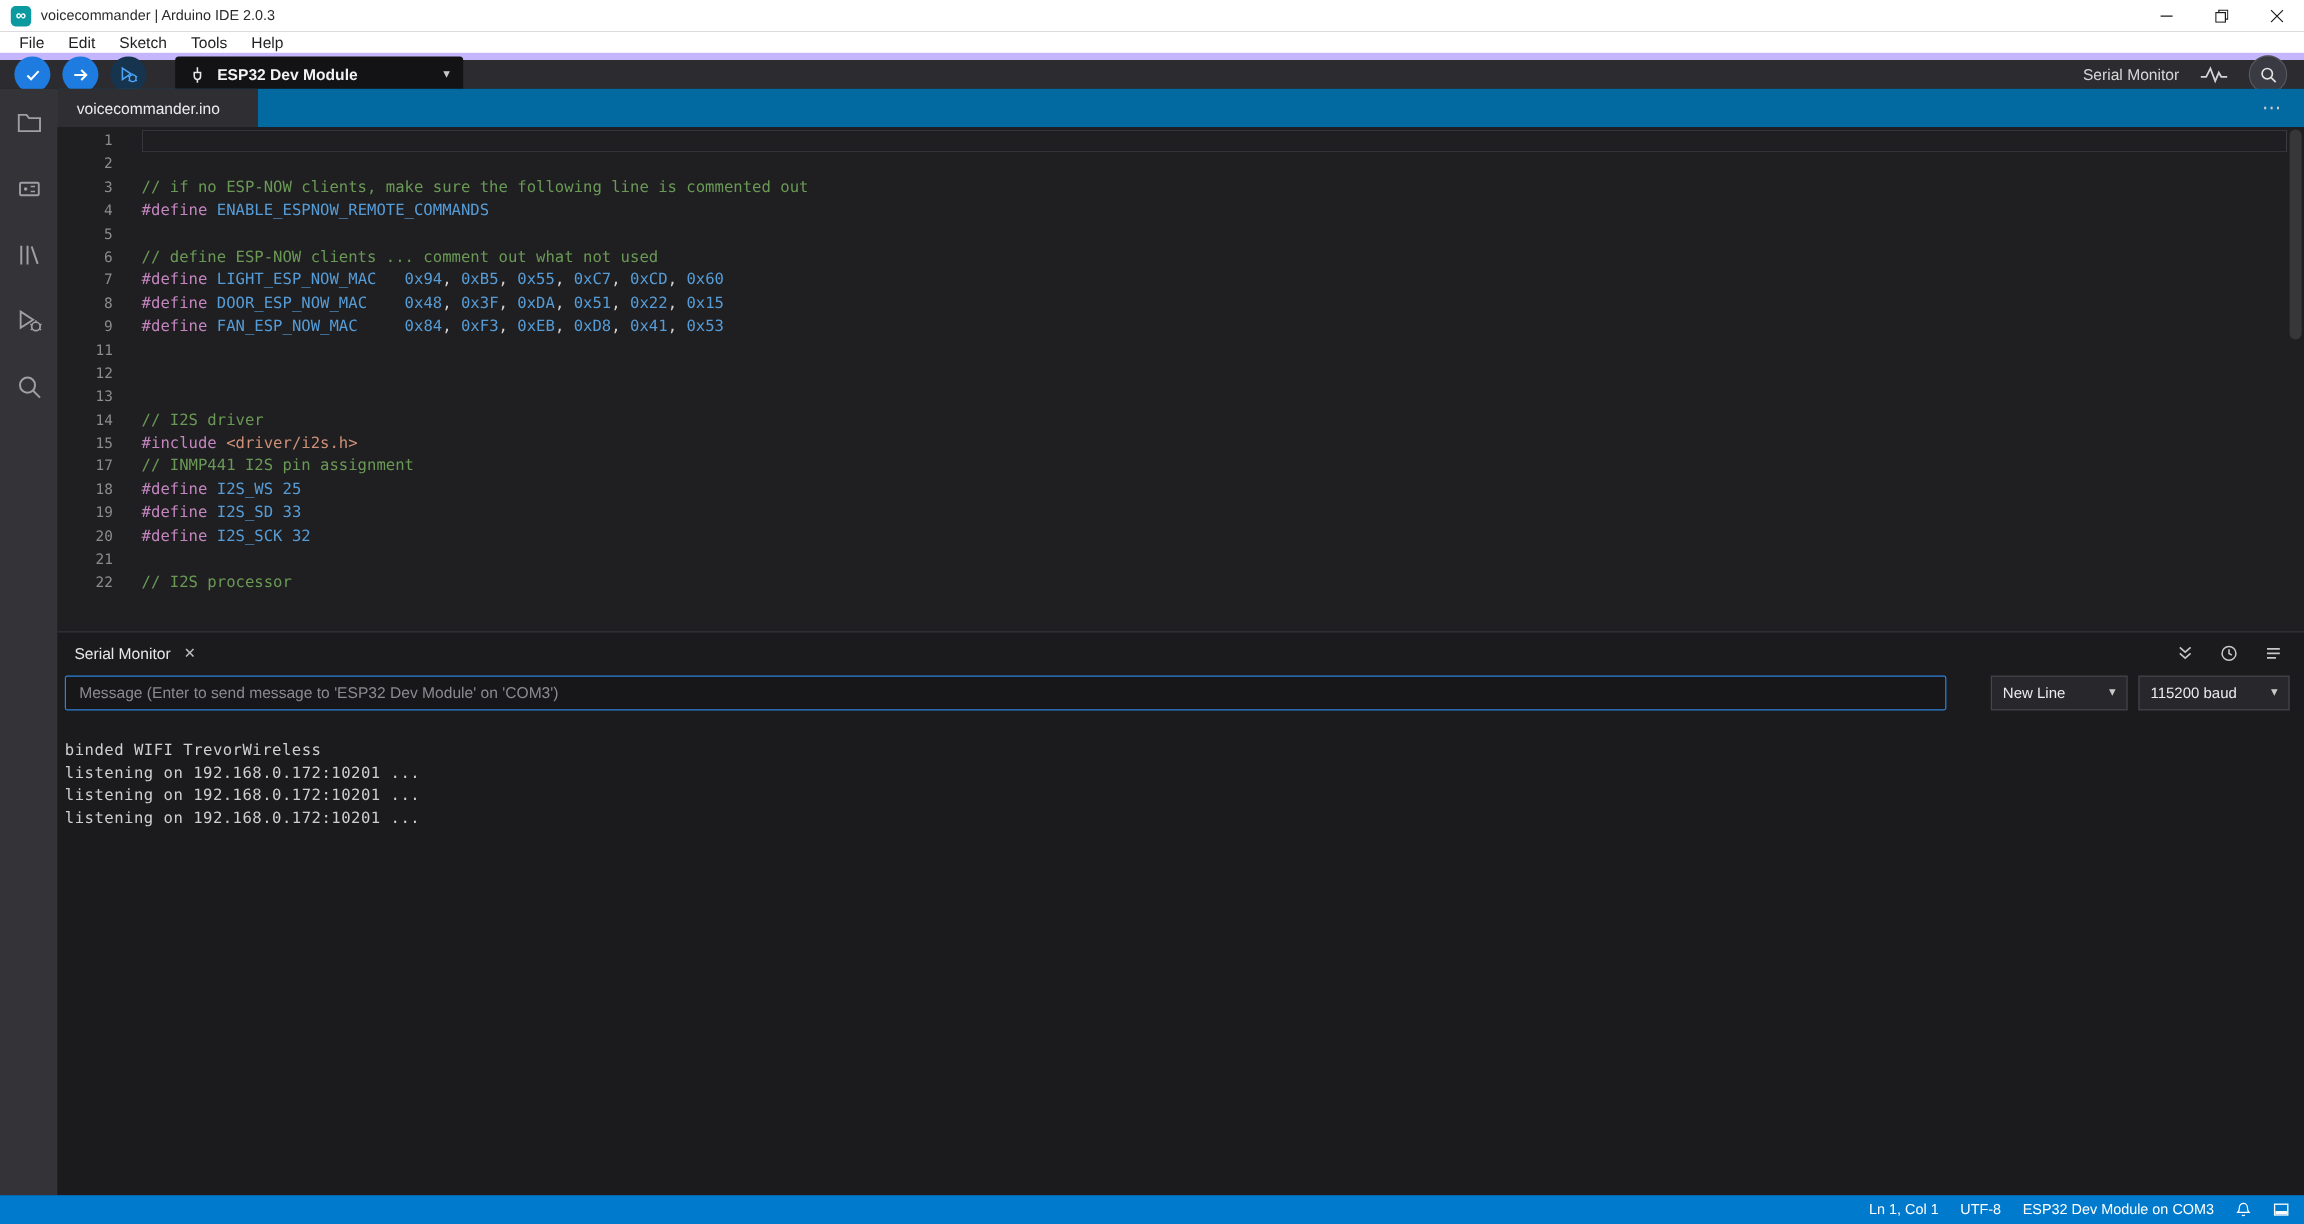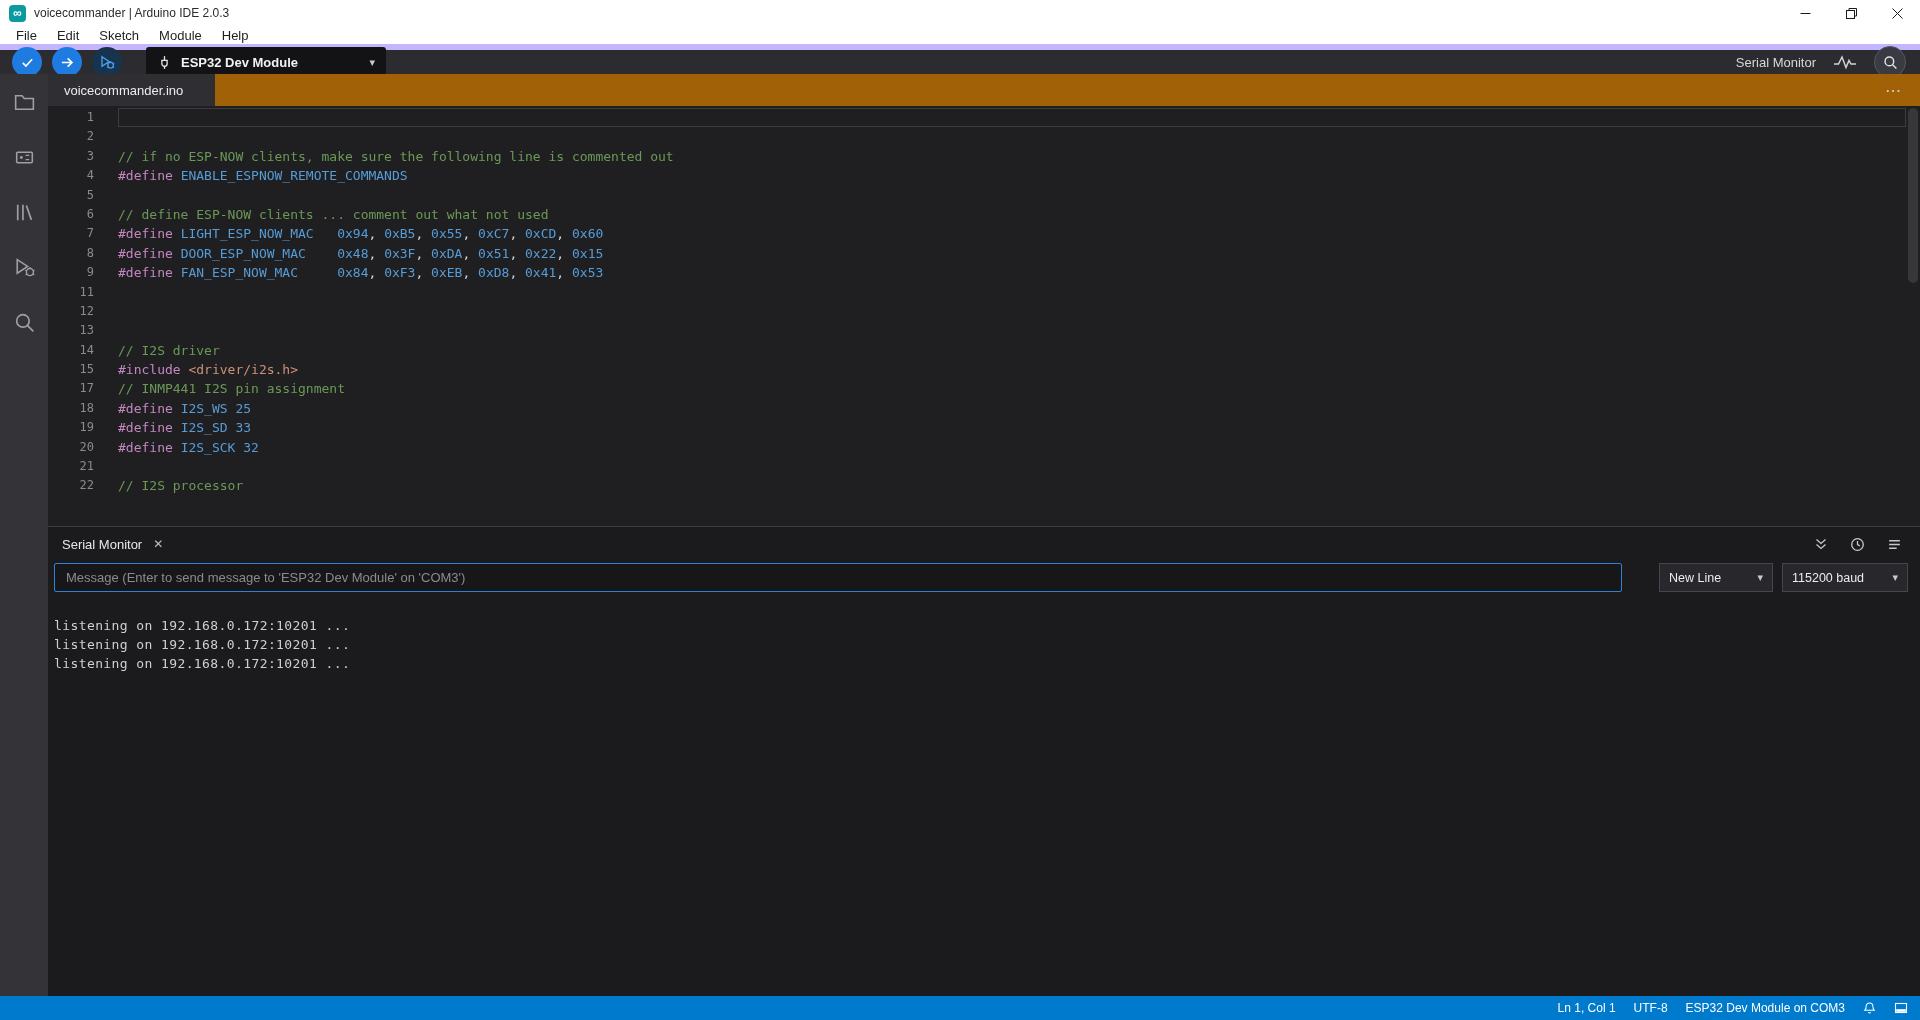--- a/index.html
+++ b/index.html
@@ -28,21 +28,21 @@
   .toolbar-right { margin-left:auto; display:flex; align-items:center; gap:17px; }
   .sm-label { font-size:13px; color:#d8d8d8; }
   .tb-monitor { width:32px; height:32px; border-radius:50%; background:#3a3a42; border:1px solid #56565e; display:flex; align-items:center; justify-content:center; }
 
   
   .content { flex:1; display:flex; min-height:0; }
   .sidebar { width:48px; background:#333338; display:flex; flex-direction:column; align-items:center; padding-top:14px; gap:27px; flex:0 0 auto; }
   .side-btn { width:30px; height:28px; display:flex; align-items:center; justify-content:center; }
 
   .main { flex:1; display:flex; flex-direction:column; min-width:0; }
-  .tabbar { height:32px; background:#a16207; display:flex; align-items:stretch; flex:0 0 auto;text-align:center; }
+  .tabbar { height:32px; background:#0369a1; display:flex; align-items:stretch; flex:0 0 auto;text-align:center; }
   .tab { background:#2e2e33; color:#ececec; font-size:13px; display:flex; align-items:center; padding:0 32px 0 16px; }
   .tab-more { margin-left:auto; display:flex; align-items:center; padding-right:18px; color:#cfcfcf; font-size:16px; letter-spacing:1px; }
 
   
   .editor { height:420px; background:#1f1f22; position:relative; overflow:hidden; padding-top:2px; font-family:"DejaVu Sans Mono","Liberation Mono",monospace; flex:0 0 auto; }
   .code-line { display:flex; height:19.4px; line-height:19.4px; font-size:13px; white-space:pre; }
   .code-line .ln { width:70px; padding-right:24px; text-align:right; color:#8b8b8b; font-size:12px; flex:0 0 auto; }
   .code-line .code-text { flex:1; color:#d4d4d4; margin-right:14px; }
   .code-line.current .code-text { box-shadow: inset 0 0 0 1px #3b3b41; }
   .tok-comment { color:#6a9955; }
@@ -98,21 +98,21 @@
           <path d="M0.5 0.5l10 10M10.5 0.5l-10 10" stroke="#1b1b1b" stroke-width="1"></path>
         </svg>
     </div>
   </div>
 </div>
 
 <div class="menubar">
   <div class="menu-item">File</div>
   <div class="menu-item">Edit</div>
   <div class="menu-item">Sketch</div>
-  <div class="menu-item">Module</div>
+  <div class="menu-item">Tools</div>
   <div class="menu-item">Help</div>
 </div>
 
 <div class="toolbar">
   <div class="tb-btn tb-verify">
     <svg width="15" height="15" viewBox="0 0 16 16">
         <path d="M3 8.5l3.3 3.3L13 4.5" fill="none" stroke="#ffffff" stroke-width="1.8"></path>
       </svg>
   </div>
   <div class="tb-btn tb-upload">
@@ -254,20 +254,21 @@
           <span>New Line</span>
           <span class="caret">▾</span>
         </div>
         <div class="select baud">
           <span>115200 baud</span>
           <span class="caret">▾</span>
         </div>
       </div>
 
       <div class="serial-output">
+          <div class="serial-line">binded WIFI TrevorWireless</div>
           <div class="serial-line">listening on 192.168.0.172:10201 ...</div>
           <div class="serial-line">listening on 192.168.0.172:10201 ...</div>
           <div class="serial-line">listening on 192.168.0.172:10201 ...</div>
         </div>
 
     </div>
   </div>
 </div>
 
 <div class="statusbar">

